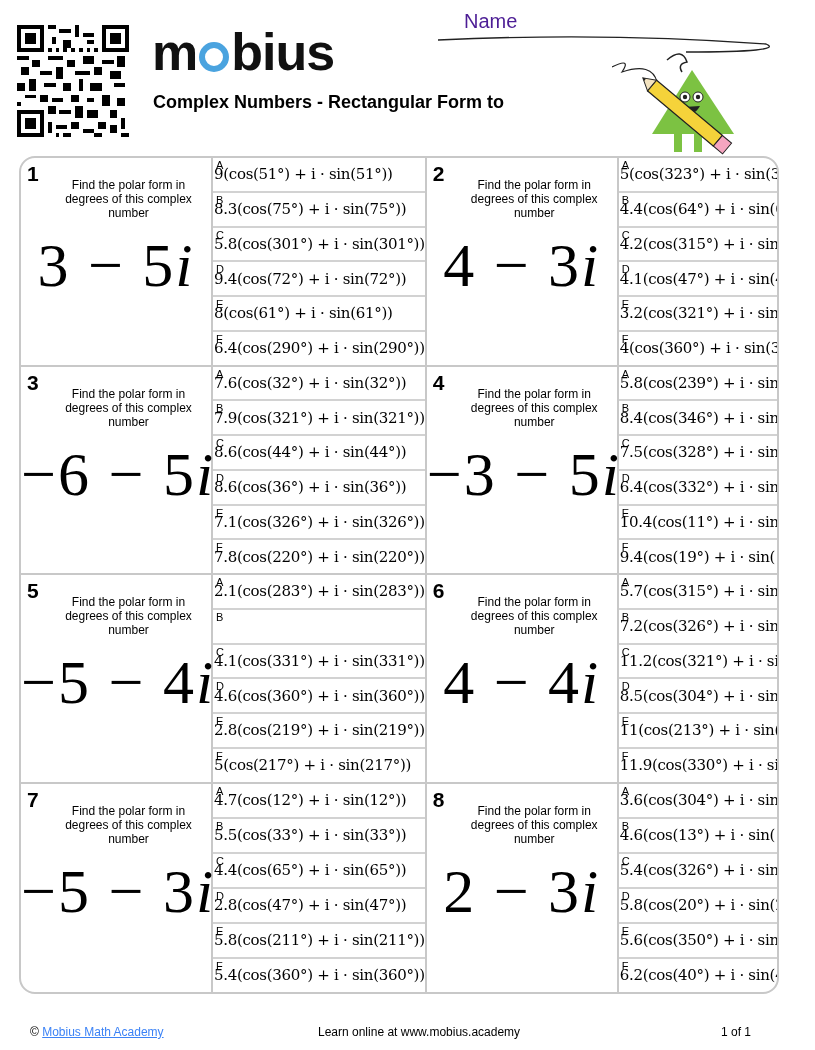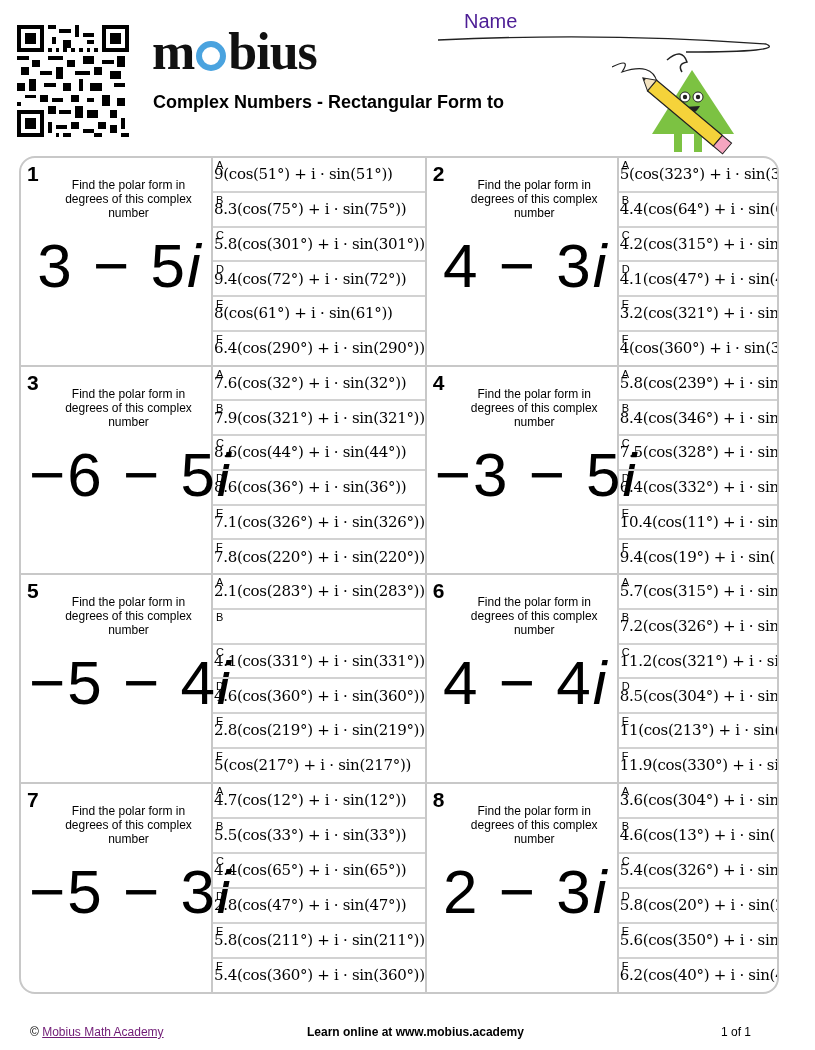--- a/index.html
+++ b/index.html
@@ -1,41 +1,41 @@
 <!DOCTYPE html>
 <html><head>
 <meta charset="utf-8">
 <style>
   html, body { margin:0; padding:0; background:#ffffff; }
   body { width:815px; height:1050px; position:relative; overflow:hidden; font-family:"Liberation Sans", sans-serif; color:#000; }
   .qr { position:absolute; left:17px; top:25px; width:112px; height:112px; }
-  .logo { position:absolute; left:152px; top:22px; font-family:Liberation Serif, serif; font-weight:bold; font-size:52px; letter-spacing:-1px; color:#111; line-height:60px; }
+  .logo { position:absolute; left:152px; top:22px; font-family:Liberation Sans, sans-serif; font-weight:bold; font-size:52px; letter-spacing:-1px; color:#111; line-height:60px; }
   .logo .o { display:inline-block; width:30px; height:30px; border-radius:50%; border:6px solid #4aa3df; box-sizing:border-box; vertical-align:-2px; margin:0 2px; position:relative; }
   .title { position:absolute; left:153px; top:88px; font-weight:bold; font-size:18px; line-height:28px; }
   .name-label { position:absolute; left:464px; top:10px; font-size:20px; color:#4c1d95; }
   .name-line { position:absolute; left:436px; top:30px; width:340px; height:30px; }
   .mascot { position:absolute; left:612px; top:42px; width:130px; height:115px; }
 
   .grid { position:absolute; left:19px; top:156px; width:760px; height:838px; border:2px solid #c8c8c8; border-radius:16px; box-sizing:border-box; overflow:hidden; display:grid; grid-template-columns:1fr 1fr; grid-template-rows:repeat(4,1fr); }
   .q { position:relative; border-right:2px solid #c8c8c8; border-bottom:2px solid #c8c8c8; display:flex; }
   .q:nth-child(2n) { border-right:none; }
   .q:nth-last-child(-n+2) { border-bottom:none; }
   .q-left { width:190px; position:relative; }
   .q-num { position:absolute; left:6px; top:4px; font-weight:bold; font-size:21px; }
   .q-prompt { position:absolute; left:40px; top:20px; width:135px; text-align:center; font-size:12px; line-height:14px; }
-  .q-expr { position:absolute; left:8px; right:0; top:72px; text-align:center; font-family:Liberation Sans, sans-serif; font-size:62px; white-space:nowrap; letter-spacing:2px; }
+  .q-expr { position:absolute; left:0; right:0; top:72px; text-align:center; font-family:Liberation Serif, serif; font-size:62px; white-space:nowrap; letter-spacing:2px; }
   .q-expr .i { font-style:italic; }
   .answers { flex:1; display:flex; flex-direction:column; border-left:2px solid #c8c8c8; }
   .ans { flex:1; position:relative; border-bottom:2px solid #d2d2d2; display:flex; align-items:center; padding-left:1px; font-family:"DejaVu Serif", serif; font-size:15px; white-space:nowrap; overflow:hidden; cursor:pointer; }
   .ans:last-child { border-bottom:none; }
   .ans .letter { position:absolute; left:3px; top:1px; font-family:"Liberation Sans", sans-serif; font-size:11px; }
   .ans .expr { letter-spacing:-0.3px; }
 
   .footer { position:absolute; top:1025px; font-size:12px; }
-  .footer a { color:#701a75; text-decoration:underline; }
+  .footer a { color:#3b82f6; text-decoration:underline; }
 </style>
 </head>
 <body>
 
 <svg class="qr" viewBox="0 0 29 29" shape-rendering="crispEdges">
   <rect width="29" height="29" fill="#fff"></rect>
   <g fill="#000">
     <rect x="0" y="0" width="7" height="7"></rect>
       <rect x="1" y="1" width="5" height="5" fill="#fff"></rect>
       <rect x="2" y="2" width="3" height="3"></rect>
@@ -407,14 +407,14 @@
           <span class="expr">6.2(cos(40°) + i · sin(40°))</span>
         </div>
     </div>
   </div>
 </div>
 
 <div class="footer" style="left:30px;">
   <span>©</span>
   <a href="#">Mobius Math Academy</a>
 </div>
-<div class="footer" style="left:307px;font-weight:bold;">Learn online at www.mobius.academy</div>
+<div class="footer" style="left:318px;">Learn online at www.mobius.academy</div>
 <div class="footer" style="left:721px;">1 of 1</div>
 
 </body></html>

